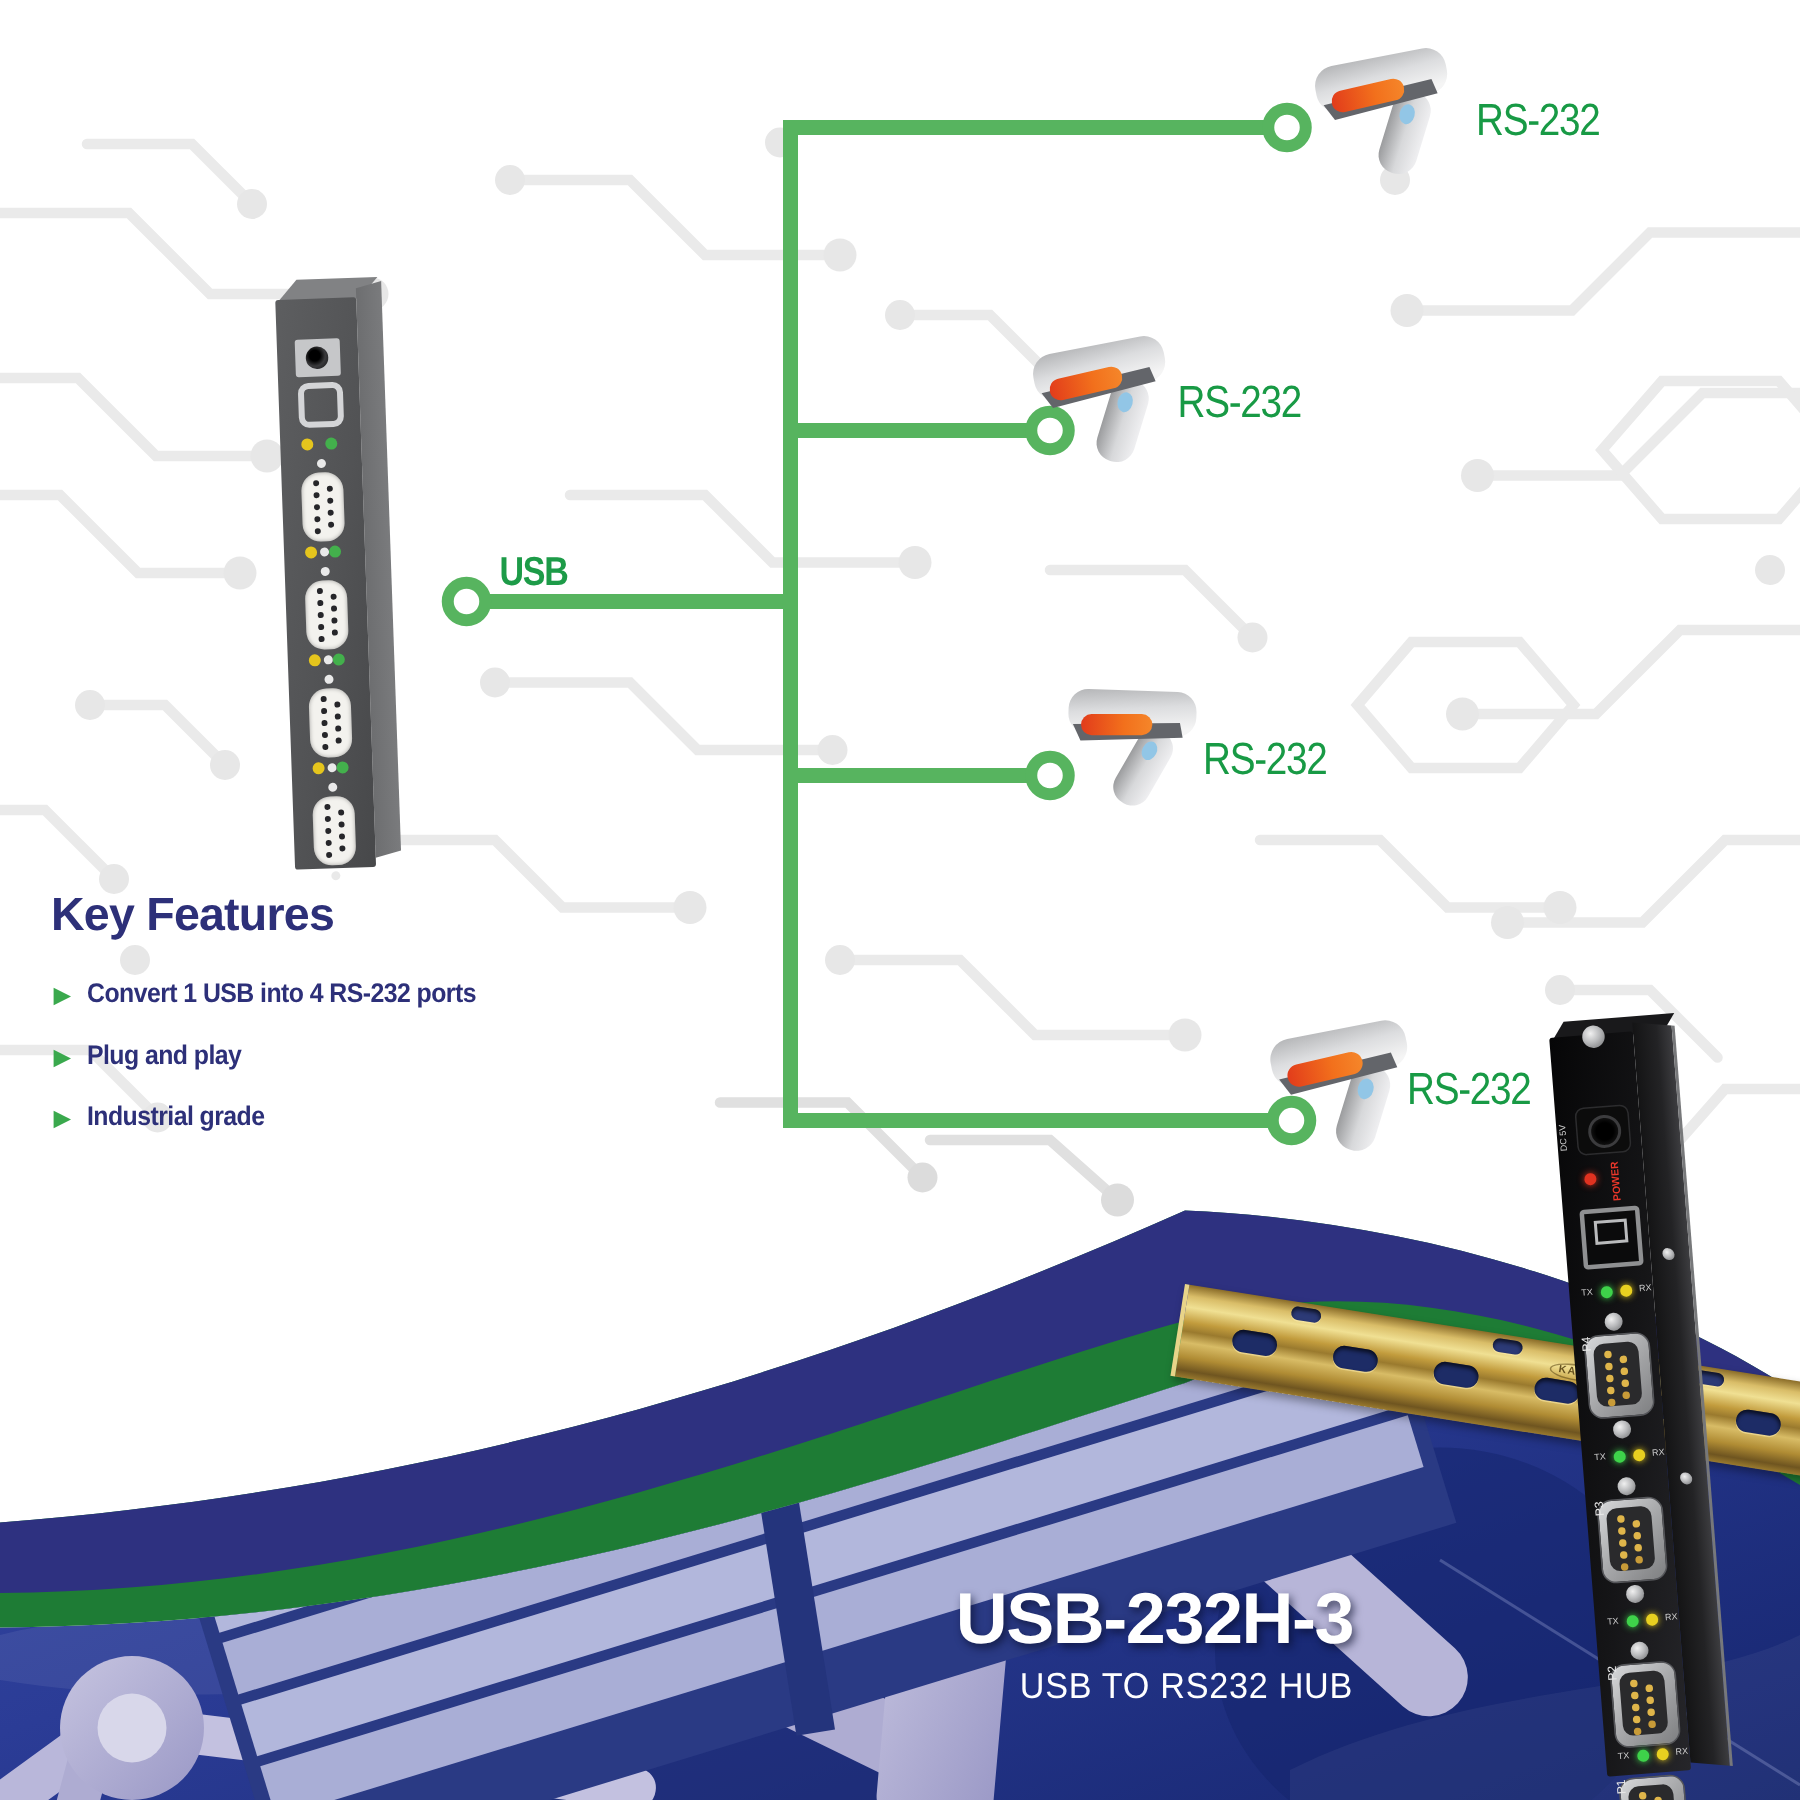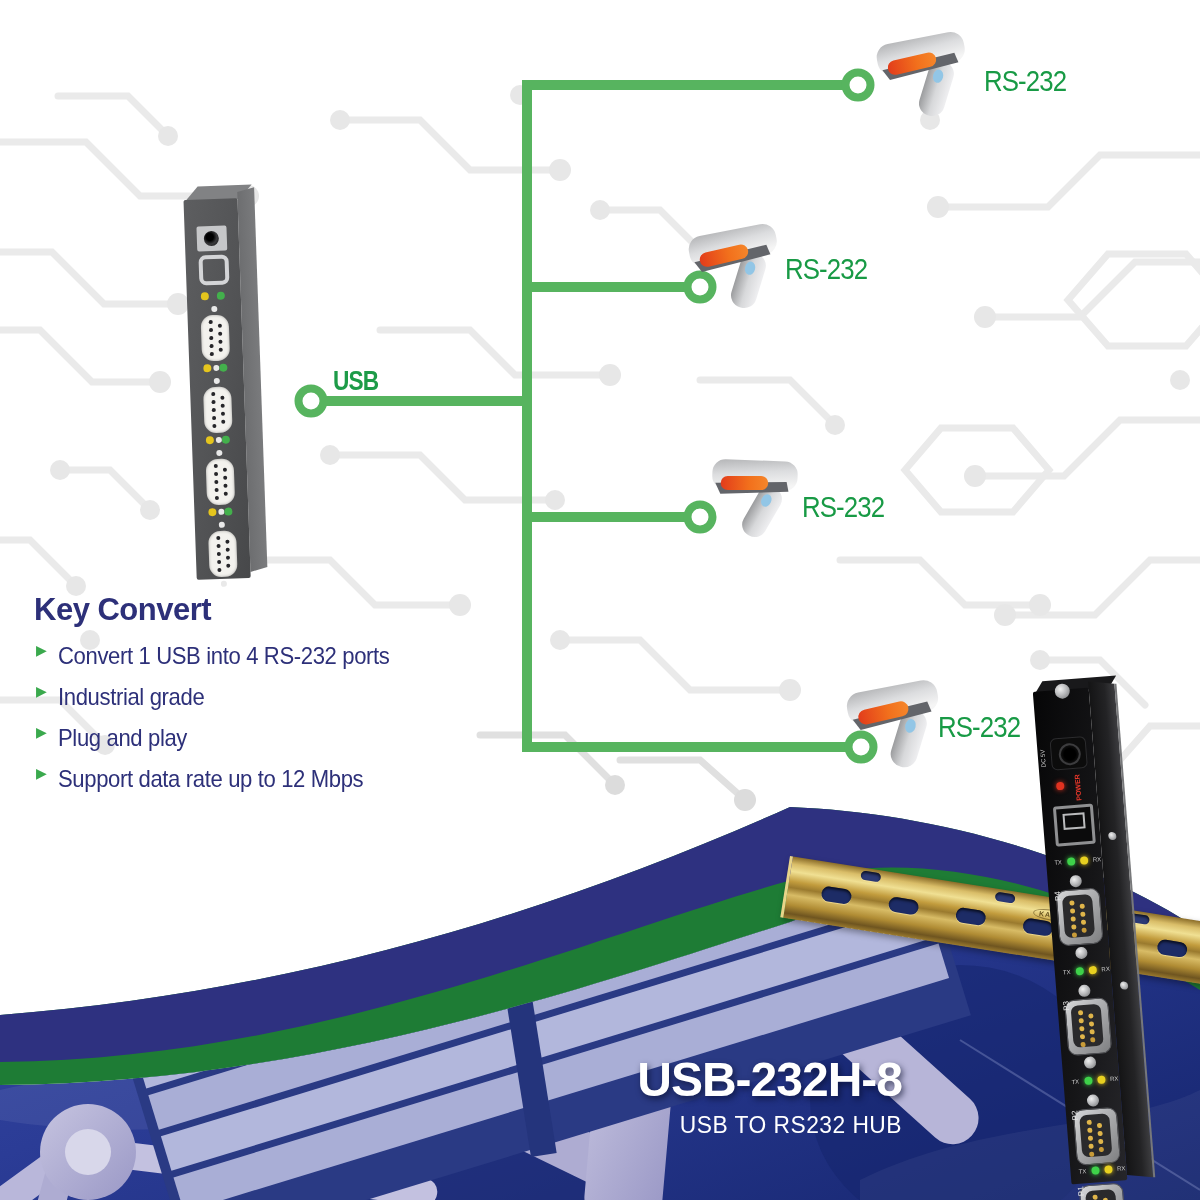--- a/index.html
+++ b/index.html
@@ -9,21 +9,21 @@
 
   
   .rs-label{position:absolute;font-size:30px;font-weight:500;color:#189a45;
             letter-spacing:-1px;white-space:nowrap;transform:scaleX(.86);transform-origin:left top;}
   .usb-label{position:absolute;font-size:27px;font-weight:700;color:#1d9b48;
              letter-spacing:-1px;transform:scaleX(.84);transform-origin:left top;}
 
   
   #features{position:absolute;left:34px;top:592px;color:#2d3079;}
   #features h2{font-size:31px;font-weight:800;margin:0 0 14px 0;letter-spacing:-.5px;}
-  .feat{display:flex;align-items:flex-start;height:41px;font-size:24px;font-weight:400;}
+  .feat{display:flex;align-items:center;height:41px;font-size:18px;font-weight:700;}
   .feat::before{content:"▶";color:#3aa94d;font-size:14px;margin:0 11px 0 2px;}
   .feat span{display:inline-block;transform:scaleX(.92);transform-origin:left center;
              letter-spacing:-.4px;white-space:nowrap;}
 
   
   #title{position:absolute;left:17px;top:891px;color:#2d3079;}
   #title .main{font-size:53px;font-weight:800;letter-spacing:-2px;line-height:1;
                transform:scaleX(.95);transform-origin:left top;
                text-shadow:3px 3px 0 rgba(140,140,150,.5);}
   #title .sub{font-size:30px;font-weight:800;letter-spacing:-.5px;margin-top:5px;
@@ -282,32 +282,29 @@
     </div>
   </div>
 
   <div class="usb-label" style="left:333px;top:366px;">USB</div>
   <div class="rs-label" style="left:984px;top:64px;">RS-232</div>
   <div class="rs-label" style="left:785px;top:252px;">RS-232</div>
   <div class="rs-label" style="left:802px;top:490px;">RS-232</div>
   <div class="rs-label" style="left:938px;top:710px;">RS-232</div>
 
   <div id="features">
-    <h2>Key Convert</h2>
+    <h2>Key Features</h2>
     <div class="feat">
         <span>Convert 1 USB into 4 RS-232 ports</span>
       </div>
     <div class="feat">
+        <span>Plug and play</span>
+      </div>
+    <div class="feat">
         <span>Industrial grade</span>
-      </div>
-    <div class="feat">
-        <span>Plug and play</span>
-      </div>
-    <div class="feat">
-        <span>Support data rate up to 12 Mbps</span>
       </div>
   </div>
 
 
   <svg class="layer" width="1200" height="1200">
     <defs>
       <linearGradient id="sky" x1="0" y1="0" x2="1" y2="1">
         <stop offset="0" stop-color="#3a4da8"></stop>
           <stop offset="0.45" stop-color="#2b3c96"></stop>
         <stop offset="1" stop-color="#16266f"></stop>
@@ -450,17 +447,17 @@
       <div class="db9m" style="top:496px;height:48px;">
         <div class="dface" style="height:38px;">
             <div class="gpins" style="top:4px;"></div>
           </div>
         <div class="plabel">P1</div>
       </div>
     </div>
   </div>
 
   <div id="ptext">
-    <div class="name">USB-232H-8</div>
+    <div class="name">USB-232H-3</div>
     <div class="sub">USB TO RS232 HUB</div>
   </div>
 
 </div>
 
 </body></html>

